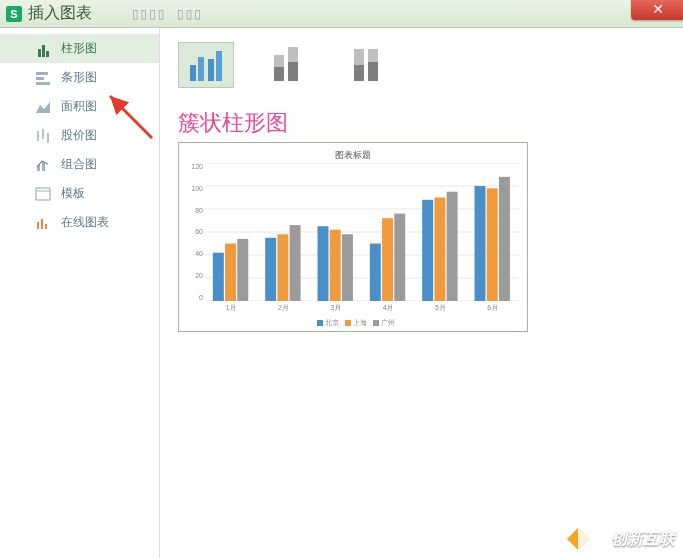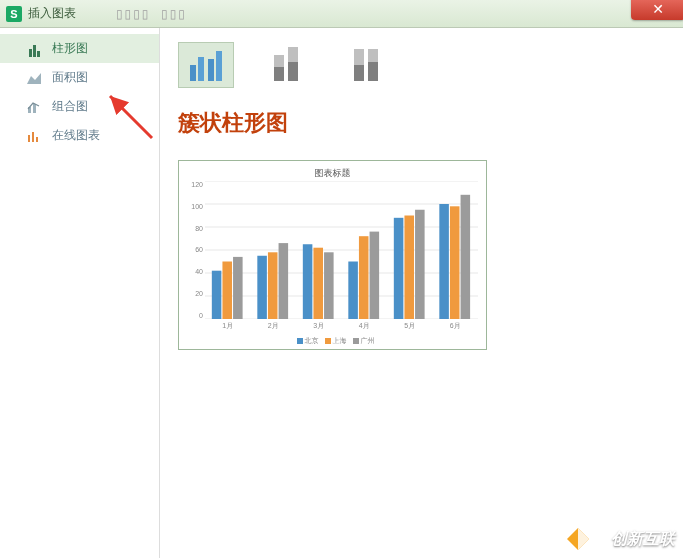--- a/index.html
+++ b/index.html
@@ -23,21 +23,21 @@
     padding: 0 6px;
     position: relative;
   }
   .app-icon {
     width: 16px; height: 16px; margin-right: 6px;
     background: #1ba864;
     display: flex; align-items: center; justify-content: center;
     color: #fff; font-weight: bold; font-size: 11px;
     border-radius: 2px;
   }
-  .title-text { color: #3a5a3a; font-size: 12px; }
+  .title-text { color: #3a5a3a; font-size: 16px; }
   .title-ghost { color: #a0a0a0; margin-left: 40px; letter-spacing: 2px; }
   .close-btn {
     position: absolute; right: -2px; top: -2px;
     width: 54px; height: 22px;
     background: linear-gradient(#e76a5e, #c63a2b);
     border-radius: 0 0 4px 4px;
     color: #fff; display: flex; align-items: center; justify-content: center;
     font-size: 14px;
     box-shadow: 0 1px 2px rgba(0,0,0,0.3);
   }
@@ -45,21 +45,21 @@
     display: flex;
     height: calc(100% - 28px);
   }
   .sidebar {
     width: 160px;
     border-right: 1px solid #ddd;
     padding: 6px 0;
   }
   .sidebar-item {
     display: flex; align-items: center;
-    padding: 6px 26px;
+    padding: 6px 35px;
     color: #5f7a8a;
     cursor: pointer;
   }
   .sidebar-item.selected {
     background: #e2efe0;
     color: #3a7a56;
   }
   .sidebar-item.highlighted {
     border: 2px solid #e53a2e;
     margin: 1px 6px;
@@ -87,24 +87,24 @@
     border: 1px solid transparent;
     display: flex; align-items: flex-end; justify-content: center;
     gap: 4px; padding: 6px 6px;
     cursor: pointer;
   }
   .subtype.selected { background: #dbe9d8; border-color: #b8ccb3; }
   .subtype .grp { display: flex; gap: 2px; align-items: flex-end; }
   .subtype .bb { width: 6px; }
   .subtype .c1 { background: #4a90c8; } .subtype .c2 { background: #5aa0d5; }
   .chart-title-label {
-    font-size: 22px; font-weight: bold; color: #c2410c; margin: 10px 0 22px 0;
+    font-size: 22px; font-weight: normal; color: #ec4899; margin: 10px 0 4px 0;
   }
   .chart-preview {
-    width: 309px; height: 190px;
+    width: 350px; height: 190px;
     border: 1px solid #9db79a;
     background: #fff;
     position: relative;
     padding: 6px 8px 4px 8px;
   }
   .chart-inner-title { text-align: center; font-size: 9px; color: #555; margin-bottom: 2px; }
   .plot {
     position: absolute; left: 26px; right: 8px; top: 20px; bottom: 30px;
   }
   .yaxis {
@@ -155,36 +155,65 @@
   <div class="sidebar">
     <div class="sidebar-item selected">
       <span class="side-icon bar">
           <span class="b b1"></span>
           <span class="b b2"></span>
           <span class="b b3"></span>
         </span>
       <span>柱形图</span>
     </div>
     <div class="sidebar-item">
+      <span class="side-icon">
+          <svg viewBox="0 0 16 16">
+            <rect x="1" y="2" width="12" height="3" fill="#9fb3bd"></rect>
+            <rect x="1" y="7" width="8" height="3" fill="#9fb3bd"></rect>
+            <rect x="1" y="12" width="14" height="3" fill="#9fb3bd"></rect>
+          </svg>
+        </span>
+      <span>条形图</span>
+    </div>
+    <div class="sidebar-item">
       <span class="side-icon area">
           <svg viewBox="0 0 16 16">
             <polygon points="1,14 5,6 9,10 15,3 15,14" fill="#9fb3bd"></polygon>
           </svg>
         </span>
       <span>面积图</span>
+    </div>
+    <div class="sidebar-item">
+      <span class="side-icon stock">
+          <svg viewBox="0 0 16 16">
+            <line x1="3" y1="3" x2="3" y2="13" stroke="#9fb3bd" stroke-width="1.5"></line>
+            <line x1="8" y1="1" x2="8" y2="11" stroke="#9fb3bd" stroke-width="1.5"></line>
+            <line x1="13" y1="5" x2="13" y2="15" stroke="#9fb3bd" stroke-width="1.5"></line>
+          </svg>
+        </span>
+      <span>股价图</span>
     </div>
     <div class="sidebar-item">
       <span class="side-icon combo">
           <svg viewBox="0 0 16 16">
             <rect x="2" y="8" width="3" height="6" fill="#9fb3bd"></rect>
             <rect x="7" y="5" width="3" height="9" fill="#9fb3bd"></rect>
             <polyline points="2,10 7,4 13,7" fill="none" stroke="#7a8f99" stroke-width="1.2"></polyline>
           </svg>
         </span>
       <span>组合图</span>
+    </div>
+    <div class="sidebar-item">
+      <span class="side-icon template">
+          <svg viewBox="0 0 16 16">
+            <rect x="1" y="2" width="14" height="12" fill="none" stroke="#9fb3bd" stroke-width="1.2"></rect>
+            <line x1="1" y1="5" x2="15" y2="5" stroke="#9fb3bd"></line>
+          </svg>
+        </span>
+      <span>模板</span>
     </div>
     <div class="sidebar-item">
       <span class="side-icon online">
           <svg viewBox="0 0 16 16">
             <rect x="2" y="7" width="2" height="7" fill="#e58a3e"></rect>
             <rect x="6" y="4" width="2" height="10" fill="#e58a3e"></rect>
             <rect x="10" y="9" width="2" height="5" fill="#e58a3e"></rect>
           </svg>
         </span>
       <span>在线图表</span>

